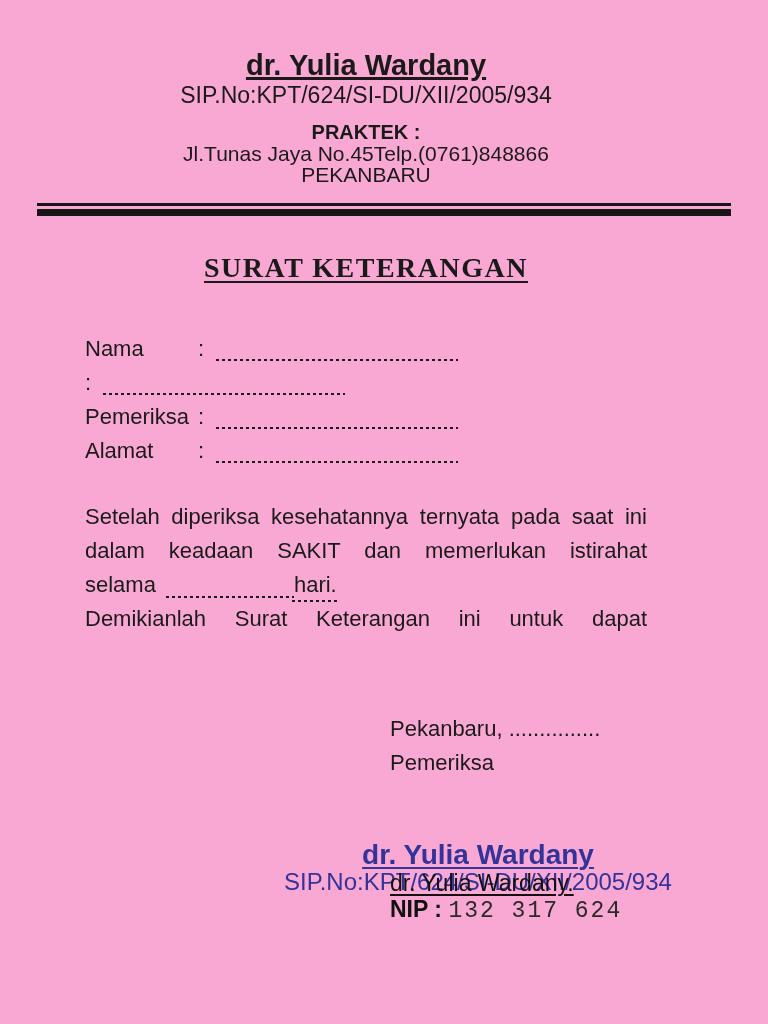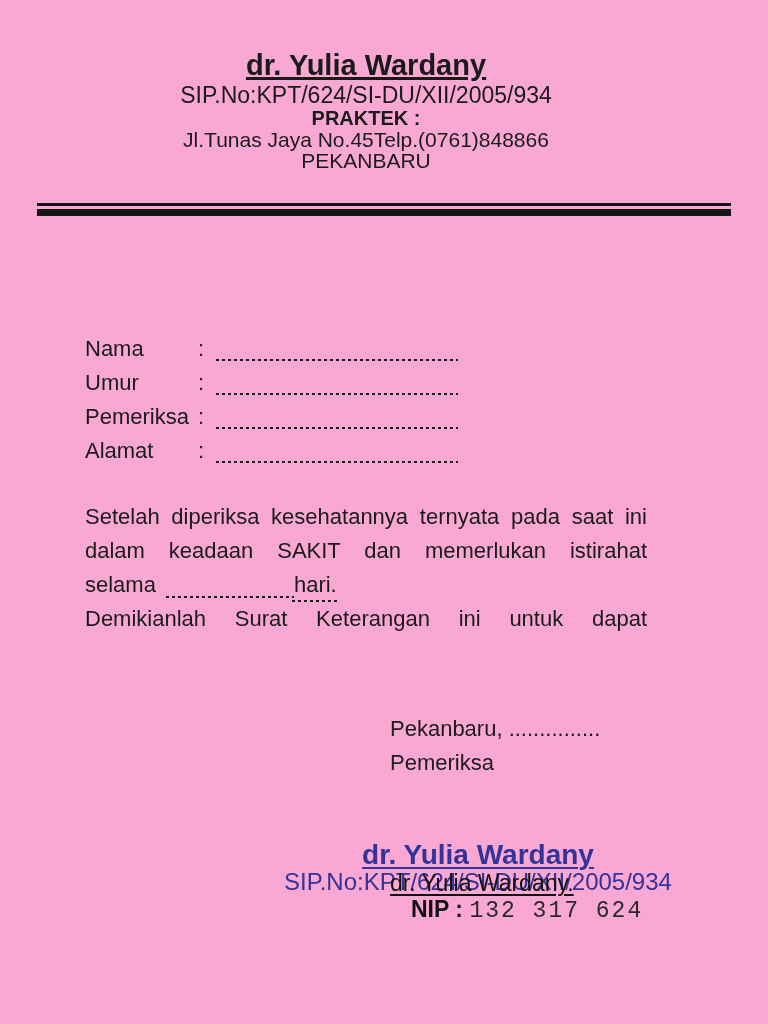--- a/index.html
+++ b/index.html
@@ -22,21 +22,21 @@
   .lh-name {
     font-size: 29px; font-weight: bold; line-height: 34px;
     text-decoration: underline;
     text-decoration-thickness: 3px;
     text-underline-offset: 2px;
   }
   .lh-sip { font-size: 23px; line-height: 26px; }
 
   .praktek-block {
     position: absolute;
-    top: 108px; left: 85px; width: 562px;
+    top: 122px; left: 85px; width: 562px;
     text-align: center;
   }
   .praktek-label { font-size: 20px; font-weight: bold; line-height: 21px; }
   .praktek-addr, .praktek-city { font-size: 21px; line-height: 21px; }
 
   .double-rule {
     position: absolute;
     top: 203px; left: 37px; width: 694px; height: 13px;
     box-sizing: border-box;
     border-top: 3px solid #161616;
@@ -121,21 +121,21 @@
   .sig-black-name {
     position: absolute; top: 31px; left: 390px;
     font-size: 23px; line-height: 25px;
     color: #111111;
     text-decoration: underline;
     text-decoration-thickness: 2px;
     text-underline-offset: 3px;
     z-index: 2;
   }
   .sig-nip {
-    position: absolute; top: 56px; left: 411px;
+    position: absolute; top: 56px; left: 390px;
     font-size: 23px; line-height: 26px;
     color: #111111;
     z-index: 2;
   }
   .nip-label { font-weight: bold; }
   .nip-value {
     font-family: "Liberation Mono", monospace;
     font-size: 23px;
     letter-spacing: 2px;
     color: #2a2a2a;
@@ -152,29 +152,29 @@
   </div>
 
   <div class="praktek-block">
     <div class="praktek-label">PRAKTEK :</div>
     <div class="praktek-addr">Jl.Tunas Jaya No.45Telp.(0761)848866</div>
     <div class="praktek-city">PEKANBARU</div>
   </div>
 
   <div class="double-rule"></div>
 
+  <div class="doc-title">SURAT KETERANGAN</div>
 
   <div class="fields">
     <div class="field-row">
       <span class="field-label">Nama</span>
       <span class="field-colon">:</span>
       <span class="dotline"></span>
     </div>
     <div class="field-row">
-      <span class="field-label">Umur</span>
       <span class="field-colon">:</span>
       <span class="dotline"></span>
     </div>
     <div class="field-row">
       <span class="field-label">Pemeriksa</span>
       <span class="field-colon">:</span>
       <span class="dotline"></span>
     </div>
     <div class="field-row">
       <span class="field-label">Alamat</span>

